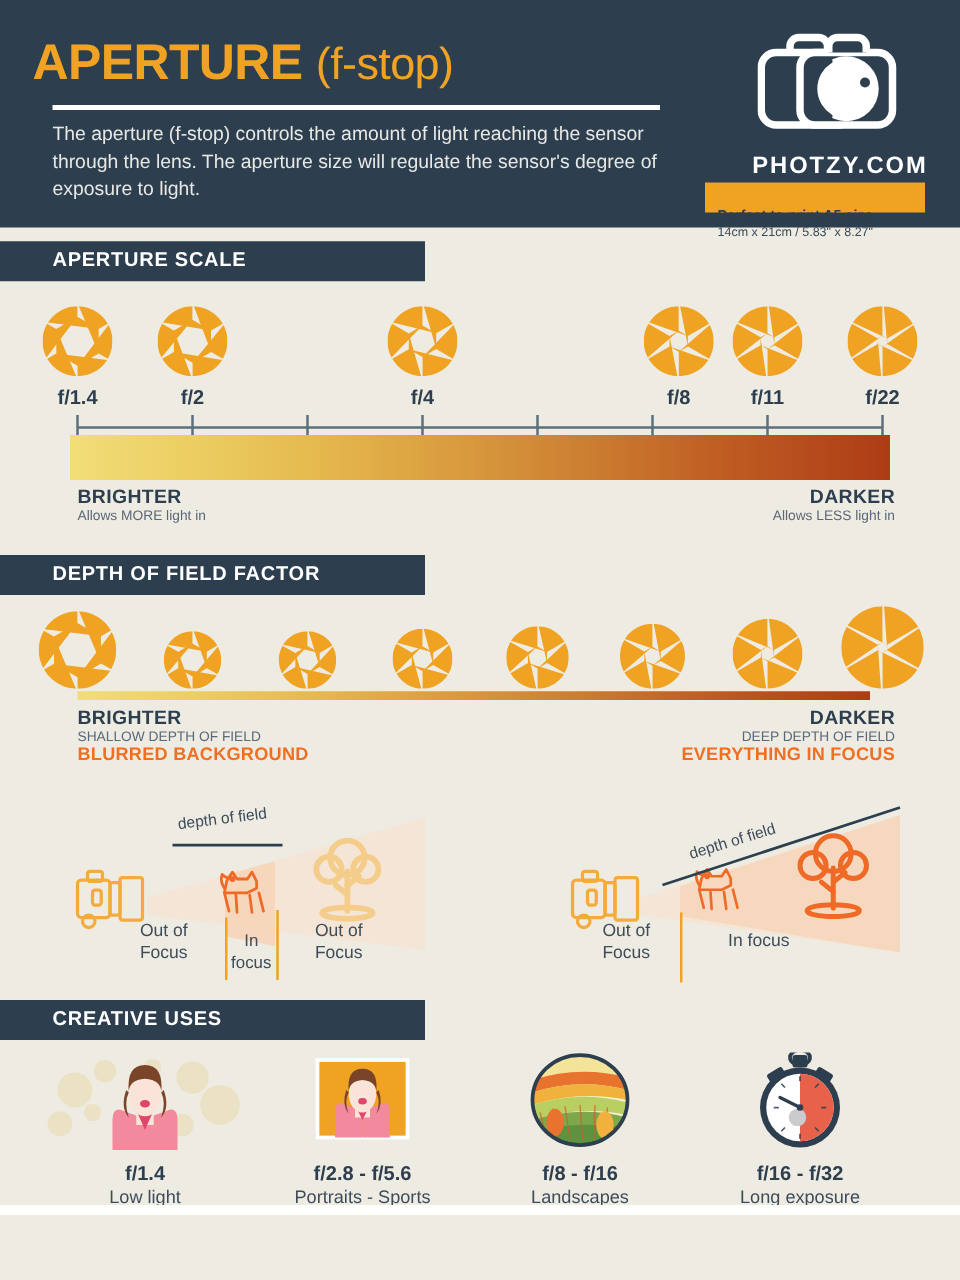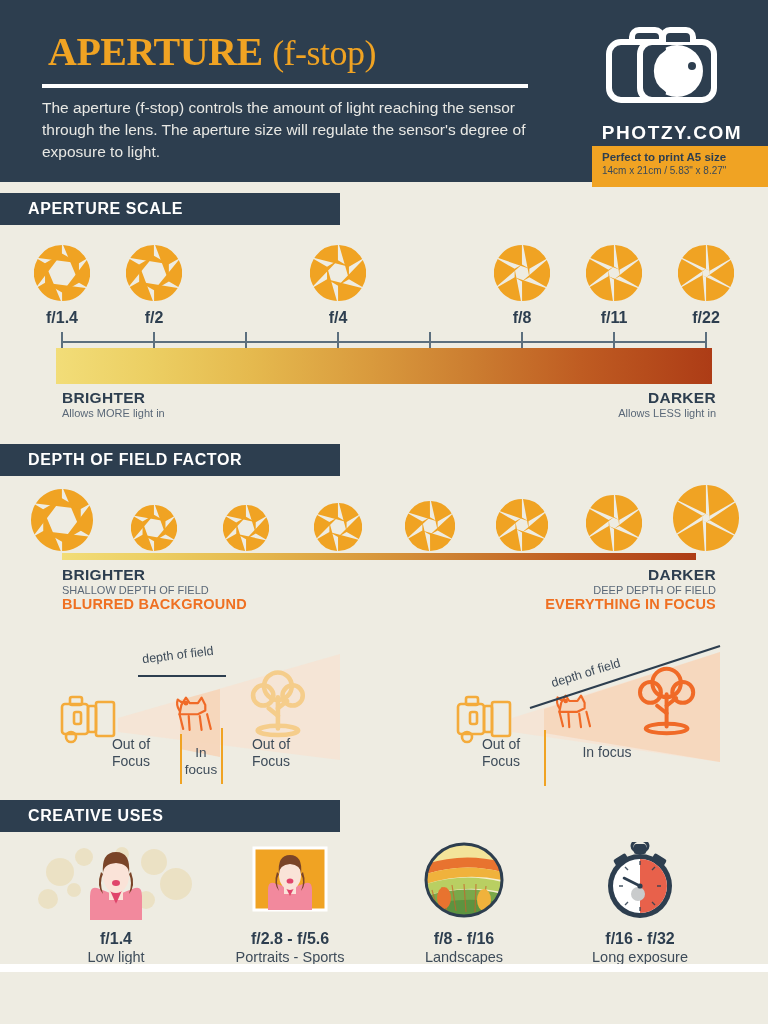--- a/index.html
+++ b/index.html
@@ -10,23 +10,23 @@
     overflow: hidden;
   }
   .page { position: relative; width: 768px; height: 1024px; background: #eeece2; }
 
   
   .header {
     position: absolute; left: 0; top: 0; width: 768px; height: 182px;
     background: #2d3e4f;
   }
   .header-title {
-    position: absolute; left: 48px; top: 28px;
+    position: absolute; left: 26px; top: 28px;
     font-size: 40px; font-weight: bold; letter-spacing: -0.5px;
-    color: #f0a323; white-space: nowrap; font-family: Liberation Serif, serif;
+    color: #f0a323; white-space: nowrap;
   }
   .header-title .sub {
     color: #f0a323; font-weight: normal; font-size: 36px;
   }
   .title-rule {
     position: absolute; left: 42px; top: 84px; width: 486px; height: 4px;
     background: #ffffff;
   }
   .header-desc {
     position: absolute; left: 42px; top: 97px; width: 500px;
@@ -36,31 +36,31 @@
   
   .logo-wrap {
     position: absolute; left: 592px; top: 26px; width: 160px; height: 118px;
   }
   .logo-cam { position: absolute; left: 14px; top: 0; }
   .logo-text {
     position: absolute; left: 0; top: 96px; width: 160px; text-align: center;
     color: #ffffff; font-size: 19px; font-weight: bold; letter-spacing: 1.6px;
   }
   .print-badge {
-    position: absolute; left: 592px; top: 146px; width: 176px; height: 41px;
-    background: #f0a323; padding: 4px 10px 0 10px;
+    position: absolute; left: 564px; top: 146px; width: 176px; height: 24px;
+    background: #f0a323; padding: 20px 10px 0 10px;
   }
   .print-badge .l1 { font-size: 11.5px; font-weight: bold; color: #2d3e4f; line-height: 14px; }
   .print-badge .l2 { font-size: 10px; color: #3b4a58; line-height: 13px; }
 
   
   .sec-bar {
     position: absolute; left: 0; height: 32px; background: #2d3e4f;
     color: #ffffff; font-size: 16px; font-weight: bold; letter-spacing: 0.6px;
-    display: flex; align-items: center; padding-left: 28px;
+    display: flex; align-items: center; padding-left: 42px;
   }
 
   
   .ap-row { position: absolute; left: 0; width: 768px; }
   .ap-cell {
     position: absolute; width: 82px; text-align: center;
   }
   .ap-label {
     font-size: 16px; font-weight: bold; color: #2d3e4f; margin-top: 4px;
   }
@@ -223,21 +223,21 @@
       L17.02,21.71 Z" fill="#f0a323"></path>
           <path d="M3.23,41.06
       A28,28 0 0 1 3.70,14.08
       L17.02,21.71
       L27.96,15.34 Z" fill="#f0a323"></path>
           <path d="M4.31,13.08
       A28,28 0 0 1 27.90,0.00
       L27.96,15.34
       L38.94,21.63 Z" fill="#f0a323"></path>
         </svg><div class="ap-label">f/4</div></div>
-      <div class="ap-cell" style="left: 481px; top: 0px; text-align: center;"><svg width="56" height="56" viewBox="0 0 56 56">
+      <div class="ap-cell" style="left: 502px; top: 0px; text-align: center;"><svg width="56" height="56" viewBox="0 0 56 56">
           <path d="M29.08,0.02
       A28,28 0 0 1 52.20,13.92
       L35.34,23.73
       L35.37,32.22 Z" fill="#f0a323"></path>
           <path d="M52.77,14.94
       A28,28 0 0 1 52.30,41.92
       L35.37,32.22
       L28.03,36.49 Z" fill="#f0a323"></path>
           <path d="M51.69,42.92
       A28,28 0 0 1 28.10,56.00

